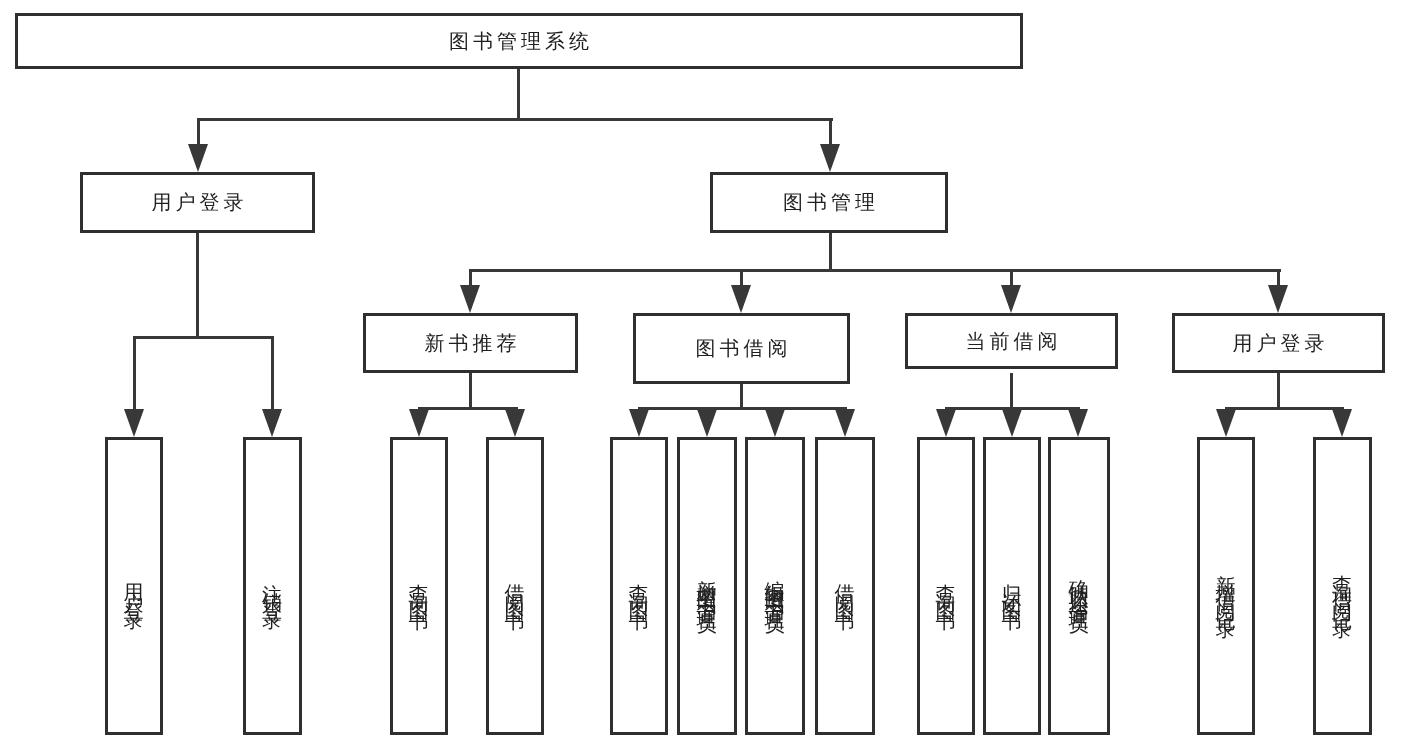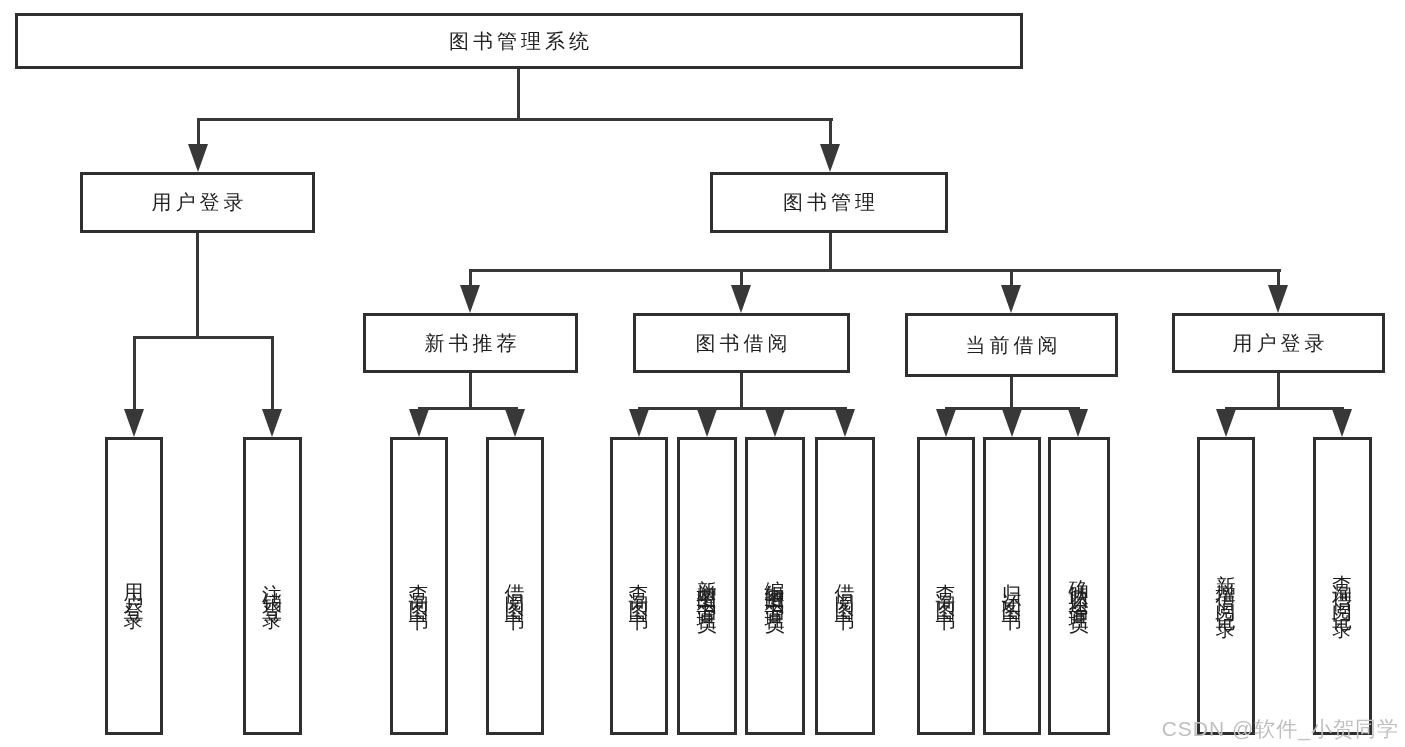--- a/index.html
+++ b/index.html
@@ -98,22 +98,22 @@
   <div class="lh" style="left:1225px;top:407px;width:119px;"></div>
   <div class="ar" style="left:1216px;top:409px;"></div>
   <div class="ar" style="left:1332px;top:409px;"></div>
 
   <div class="box" style="left:15px;top:13px;width:1008px;height:56px;">图书管理系统</div>
 
   <div class="box" style="left:80px;top:172px;width:235px;height:61px;">用户登录</div>
   <div class="box" style="left:363px;top:313px;width:215px;height:60px;">新书推荐</div>
 
   <div class="box" style="left:710px;top:172px;width:238px;height:61px;">图书管理</div>
-  <div class="box" style="left:633px;top:313px;width:217px;height:60px;">图书借阅</div>
-  <div class="box" style="left:905px;top:313px;width:213px;height:64px;">当前借阅</div>
+  <div class="box" style="left:633px;top:313px;width:217px;height:71px;">图书借阅</div>
+  <div class="box" style="left:905px;top:313px;width:213px;height:56px;">当前借阅</div>
   <div class="box" style="left:1172px;top:313px;width:213px;height:60px;">用户登录</div>
 
   <div class="vbox" style="left:105px;top:437px;width:58px;height:298px;">
     <span class="vtxt">用户登录</span>
   </div>
   <div class="vbox" style="left:243px;top:437px;width:59px;height:298px;">
     <span class="vtxt">注销登录</span>
   </div>
 
   <div class="vbox" style="left:390px;top:437px;width:58px;height:298px;">
@@ -146,15 +146,14 @@
     <span class="vtxt tight">确认归还（管理员）</span>
   </div>
 
   <div class="vbox" style="left:1197px;top:437px;width:58px;height:298px;">
     <span class="vtxt">新增借阅记录</span>
   </div>
   <div class="vbox" style="left:1313px;top:437px;width:59px;height:298px;">
     <span class="vtxt">查询借阅记录</span>
   </div>
 
-  <div class="watermark">CSDN @软件_小贺同学</div>
 
 </div>
 
 </body></html>

